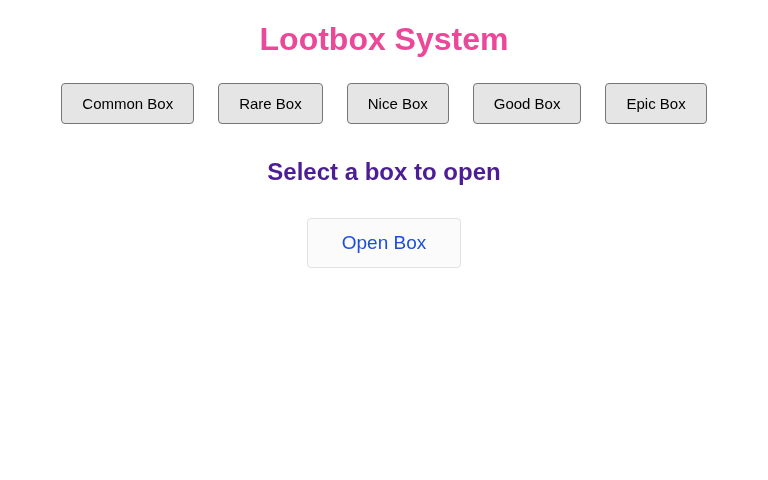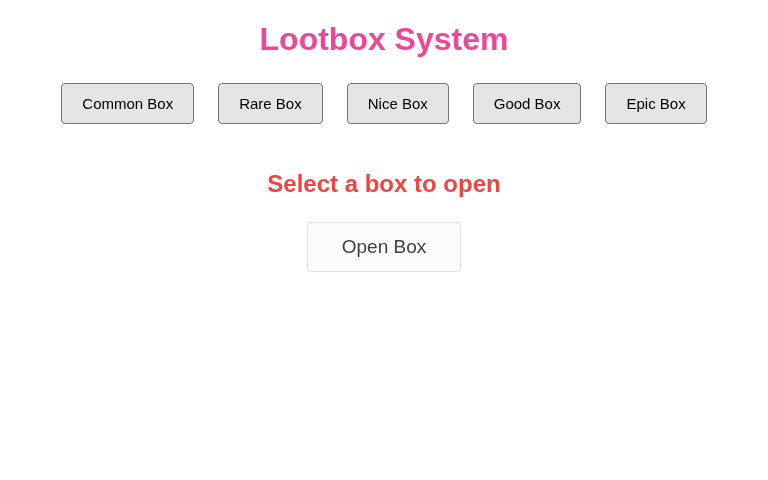--- a/index.html
+++ b/index.html
@@ -51,38 +51,39 @@
     border-radius: 4px;
     padding: 11px 20px;
     margin: 0 12px 12px 12px;
     cursor: pointer;
     box-sizing: border-box;
     white-space: nowrap;
   }
   .section-title {
     font-size: 24px;
     font-weight: bold;
-    margin: 12px;
+    margin: 0;
     padding-top: 22px;
-    color: #ef4444;
+    color: #4c1d95;
   }
   .open-row {
     margin-top: 24px;
   }
   .open-button {
     font-family: "Liberation Sans", sans-serif;
     font-size: 19px;
-    color: #404040;
+    color: #1d4ed8;
     background: #fbfbfb;
     border: 1px solid #e2e2e2;
     border-radius: 4px;
     padding: 13px 34px;
     cursor: default;
     box-sizing: border-box;
     white-space: nowrap;
+    margin-top: 8px;
   }
 </style>
 </head>
 <body>
 
 <div class="page">
 
   <h1 class="page-title">Lootbox System</h1>
 
   <div class="box-button-row">

